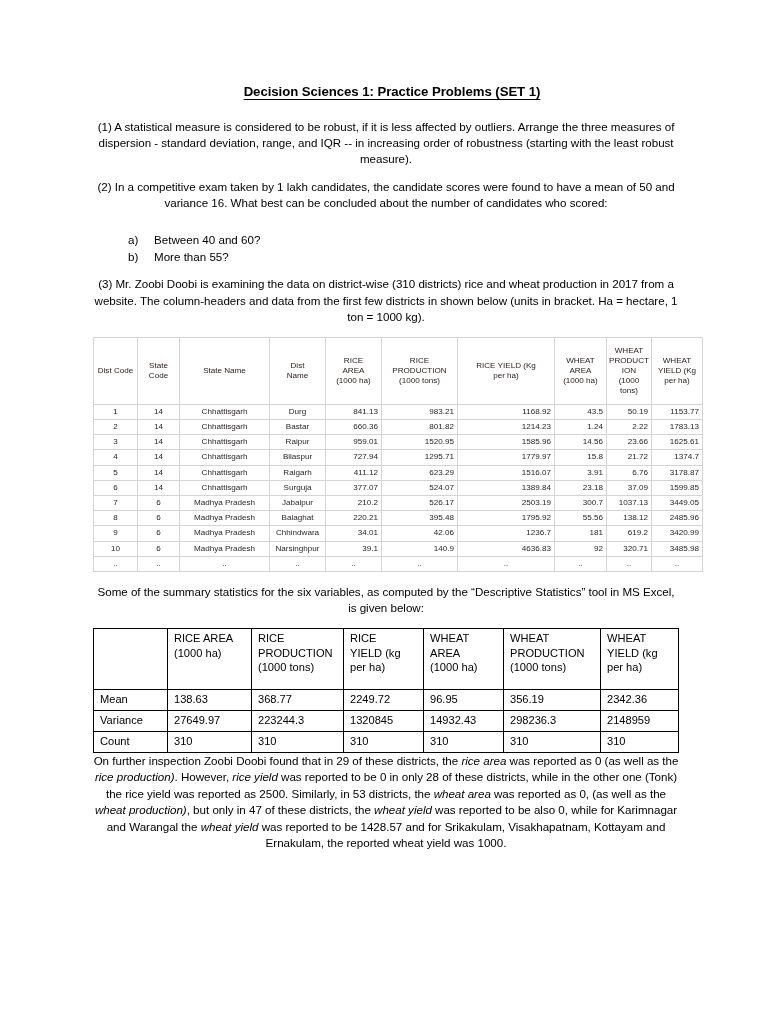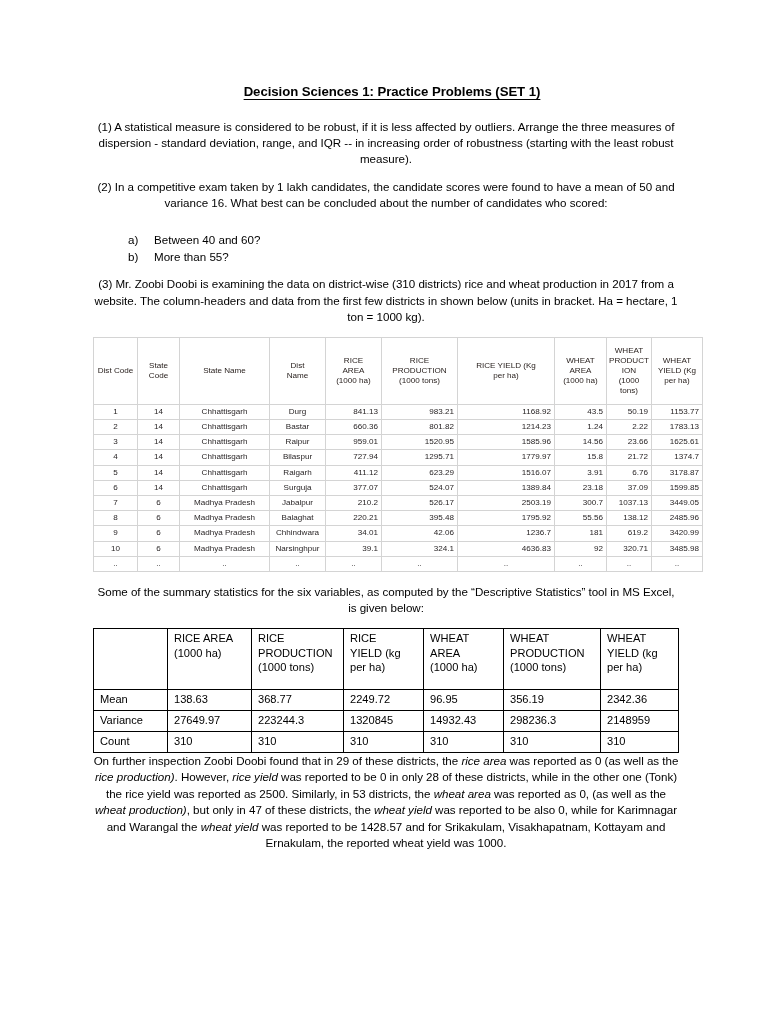--- a/index.html
+++ b/index.html
@@ -346,21 +346,21 @@
           <td class="r">181</td>
           <td class="r">619.2</td>
           <td class="r">3420.99</td>
         </tr>
         <tr>
           <td class="c">10</td>
           <td class="c">6</td>
           <td class="l">Madhya Pradesh</td>
           <td class="l">Narsinghpur</td>
           <td class="r">39.1</td>
-          <td class="r">324.1</td>
+          <td class="r">140.9</td>
           <td class="r">4636.83</td>
           <td class="r">92</td>
           <td class="r">320.71</td>
           <td class="r">3485.98</td>
         </tr>
         <tr class="dots">
           <td>..</td>
           <td>..</td>
           <td>..</td>
           <td>..</td>

